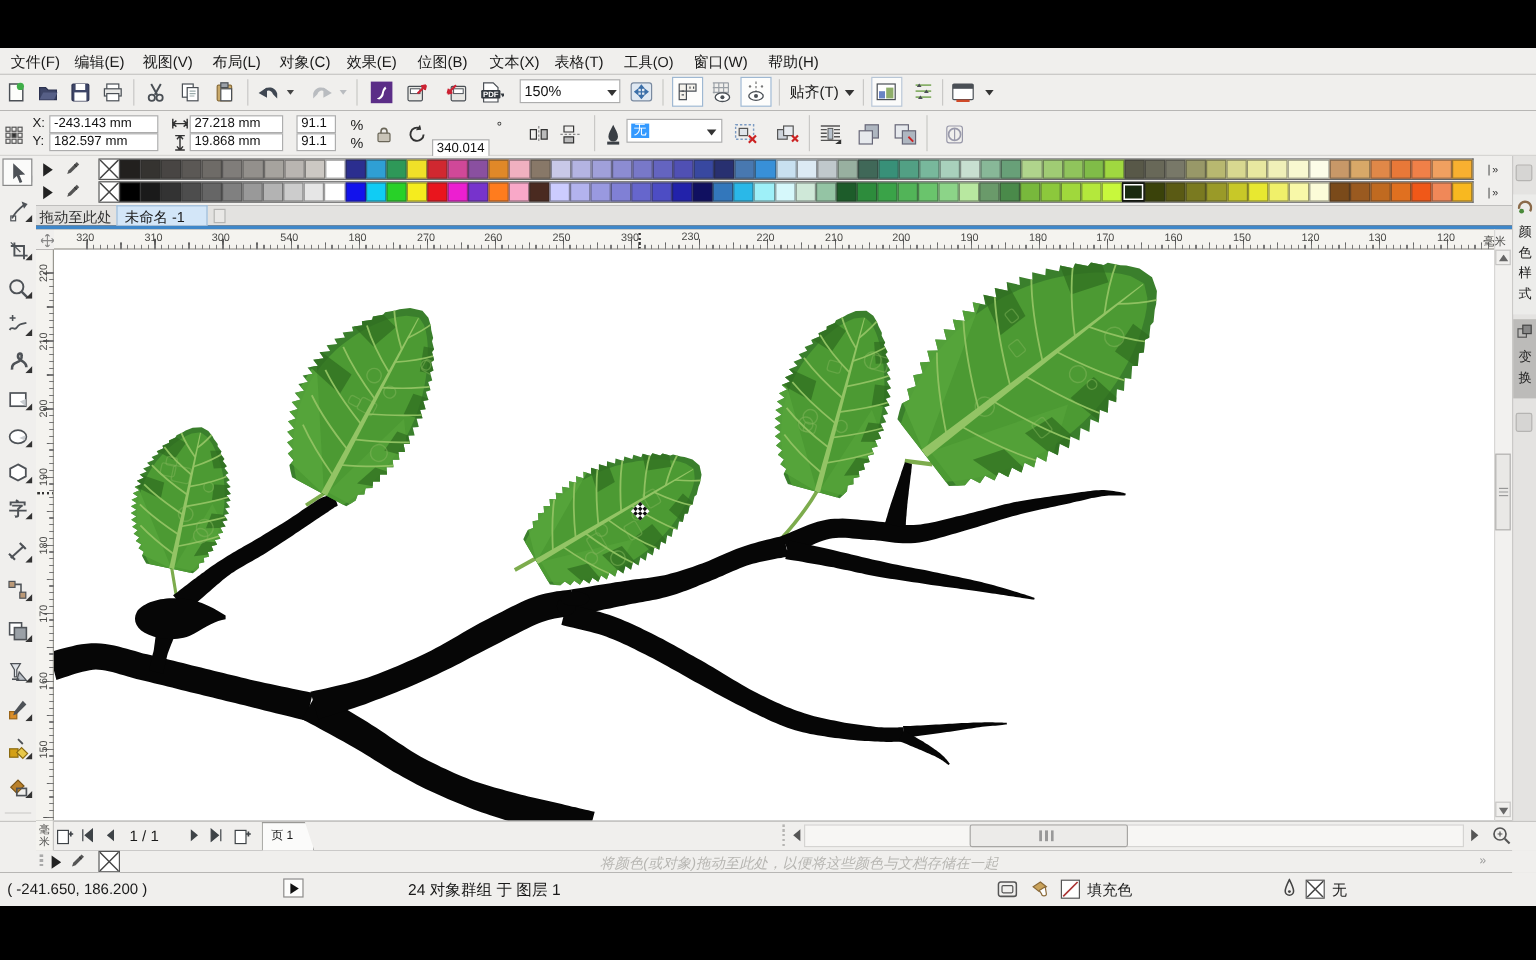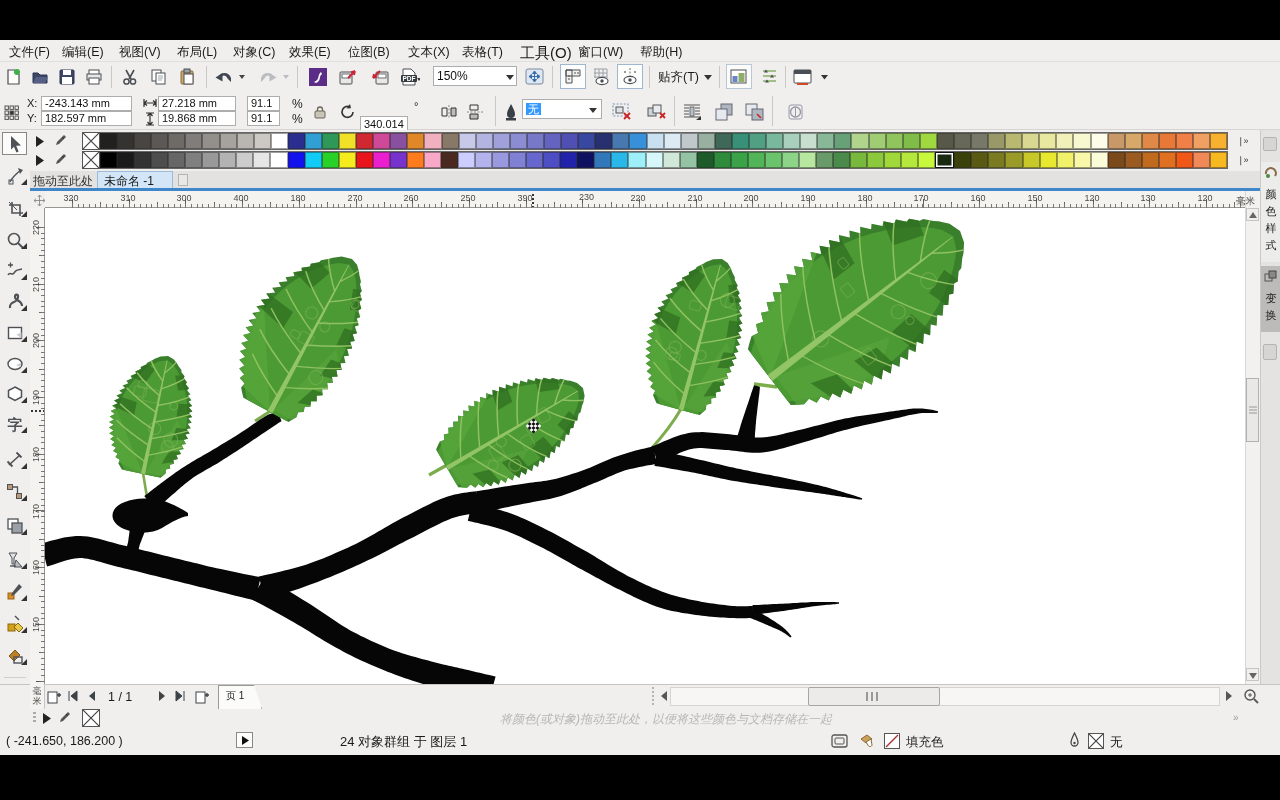--- a/index.html
+++ b/index.html
@@ -16,21 +16,21 @@
 <div class="bar" style="top:40px;height:22px;border-bottom:1px solid #e0dfdd"></div>
 <div class="tt" style="left:9px;top:44px;font-size:12.5px">文件(F)</div>
 <div class="tt" style="left:62px;top:44px;font-size:12.5px">编辑(E)</div>
 <div class="tt" style="left:119px;top:44px;font-size:12.5px">视图(V)</div>
 <div class="tt" style="left:177px;top:44px;font-size:12.5px">布局(L)</div>
 <div class="tt" style="left:233px;top:44px;font-size:12.5px">对象(C)</div>
 <div class="tt" style="left:289px;top:44px;font-size:12.5px">效果(E)</div>
 <div class="tt" style="left:348px;top:44px;font-size:12.5px">位图(B)</div>
 <div class="tt" style="left:408px;top:44px;font-size:12.5px">文本(X)</div>
 <div class="tt" style="left:462px;top:44px;font-size:12.5px">表格(T)</div>
-<div class="tt" style="left:520px;top:44px;font-size:15px">工具(O)</div>
+<div class="tt" style="left:520px;top:44px;font-size:12px">工具(O)</div>
 <div class="tt" style="left:578px;top:44px;font-size:12.5px">窗口(W)</div>
 <div class="tt" style="left:640px;top:44px;font-size:12.5px">帮助(H)</div>
 <div class="bar" style="top:62px;height:30px"></div>
 <svg class="ico" style="left:4px;top:68px" width="18" height="18" viewBox="0 0 18 18">
     <path d="M4,2 h7 l4,4 v10 h-11 z" fill="#fdfdfb" stroke="#4a4f55" stroke-width="1.2"></path>
     <circle cx="13" cy="4" r="3" fill="#3fae49"></circle>
   </svg>
 <svg class="ico" style="left:31px;top:68px" width="18" height="18" viewBox="0 0 18 18">
     <path d="M2,5 h5 l2,2 h7 v8 h-14 z" fill="#3e4668" stroke="#2c3250" stroke-width="1"></path>
     <path d="M2,15 l3,-6 h12 l-3,6 z" fill="#565f86"></path>
@@ -405,27 +405,27 @@
 <div class="abs" style="left:178px;top:174px;width:10px;height:12px;border:1px solid #b5b4b2;background:#e9e8e6"></div>
 <div class="abs" style="left:30px;top:191px;width:15px;height:17px;background:#f0efed"></div>
 <div class="abs" style="left:45px;top:191px;width:1200px;height:17px;background:#f4f3ef;border-bottom:1px solid #98978f"></div>
 <svg class="ico" style="left:34px;top:195px" width="11" height="11" viewBox="0 0 11 11">
     <path d="M5.5,0 v11 M0,5.5 h11 M5.5,0 l-1.8,2 M5.5,0 l1.8,2 M5.5,11 l-1.8,-2 M5.5,11 l1.8,-2 M0,5.5 l2,-1.8 M0,5.5 l2,1.8 M11,5.5 l-2,-1.8 M11,5.5 l-2,1.8" stroke="#888" stroke-width=".9" fill="none"></path>
   </svg>
 <div class="abs" style="left:45px;top:191px;width:1200px;height:17px;background-image:repeating-linear-gradient(90deg,#777 0 1px,transparent 1px 5.67px),repeating-linear-gradient(90deg,#666 0 1px,transparent 1px 28.35px),repeating-linear-gradient(90deg,#555 0 1px,transparent 1px 56.7px);background-size:1200px 4px,1200px 6px,1200px 9px;background-position:27.3px 13px,27.3px 11px,27.3px 8px;background-repeat:no-repeat"></div>
 <div class="abs" style="left:58px;top:193px;width:26px;text-align:center;font-size:9px;color:#4a4a48">320</div>
 <div class="abs" style="left:115px;top:193px;width:26px;text-align:center;font-size:9px;color:#4a4a48">310</div>
 <div class="abs" style="left:171px;top:193px;width:26px;text-align:center;font-size:9px;color:#4a4a48">300</div>
-<div class="abs" style="left:228px;top:193px;width:26px;text-align:center;font-size:9px;color:#4a4a48">400</div>
+<div class="abs" style="left:228px;top:193px;width:26px;text-align:center;font-size:9px;color:#4a4a48">540</div>
 <div class="abs" style="left:285px;top:193px;width:26px;text-align:center;font-size:9px;color:#4a4a48">180</div>
 <div class="abs" style="left:342px;top:193px;width:26px;text-align:center;font-size:9px;color:#4a4a48">270</div>
 <div class="abs" style="left:398px;top:193px;width:26px;text-align:center;font-size:9px;color:#4a4a48">260</div>
 <div class="abs" style="left:455px;top:193px;width:26px;text-align:center;font-size:9px;color:#4a4a48">250</div>
 <div class="abs" style="left:512px;top:193px;width:26px;text-align:center;font-size:9px;color:#4a4a48">390</div>
-<div class="abs" style="left:568px;top:192px;width:26px;text-align:right;font-size:9px;color:#4a4a48">230</div>
+<div class="abs" style="left:568px;top:192px;width:26px;text-align:left;font-size:9px;color:#4a4a48">230</div>
 <div class="abs" style="left:625px;top:193px;width:26px;text-align:center;font-size:9px;color:#4a4a48">220</div>
 <div class="abs" style="left:682px;top:193px;width:26px;text-align:center;font-size:9px;color:#4a4a48">210</div>
 <div class="abs" style="left:738px;top:193px;width:26px;text-align:center;font-size:9px;color:#4a4a48">200</div>
 <div class="abs" style="left:795px;top:193px;width:26px;text-align:center;font-size:9px;color:#4a4a48">190</div>
 <div class="abs" style="left:852px;top:193px;width:26px;text-align:center;font-size:9px;color:#4a4a48">180</div>
 <div class="abs" style="left:908px;top:193px;width:26px;text-align:center;font-size:9px;color:#4a4a48">170</div>
 <div class="abs" style="left:965px;top:193px;width:26px;text-align:center;font-size:9px;color:#4a4a48">160</div>
 <div class="abs" style="left:1022px;top:193px;width:26px;text-align:center;font-size:9px;color:#4a4a48">150</div>
 <div class="abs" style="left:1079px;top:193px;width:26px;text-align:center;font-size:9px;color:#4a4a48">120</div>
 <div class="abs" style="left:1135px;top:193px;width:26px;text-align:center;font-size:9px;color:#4a4a48">130</div>

